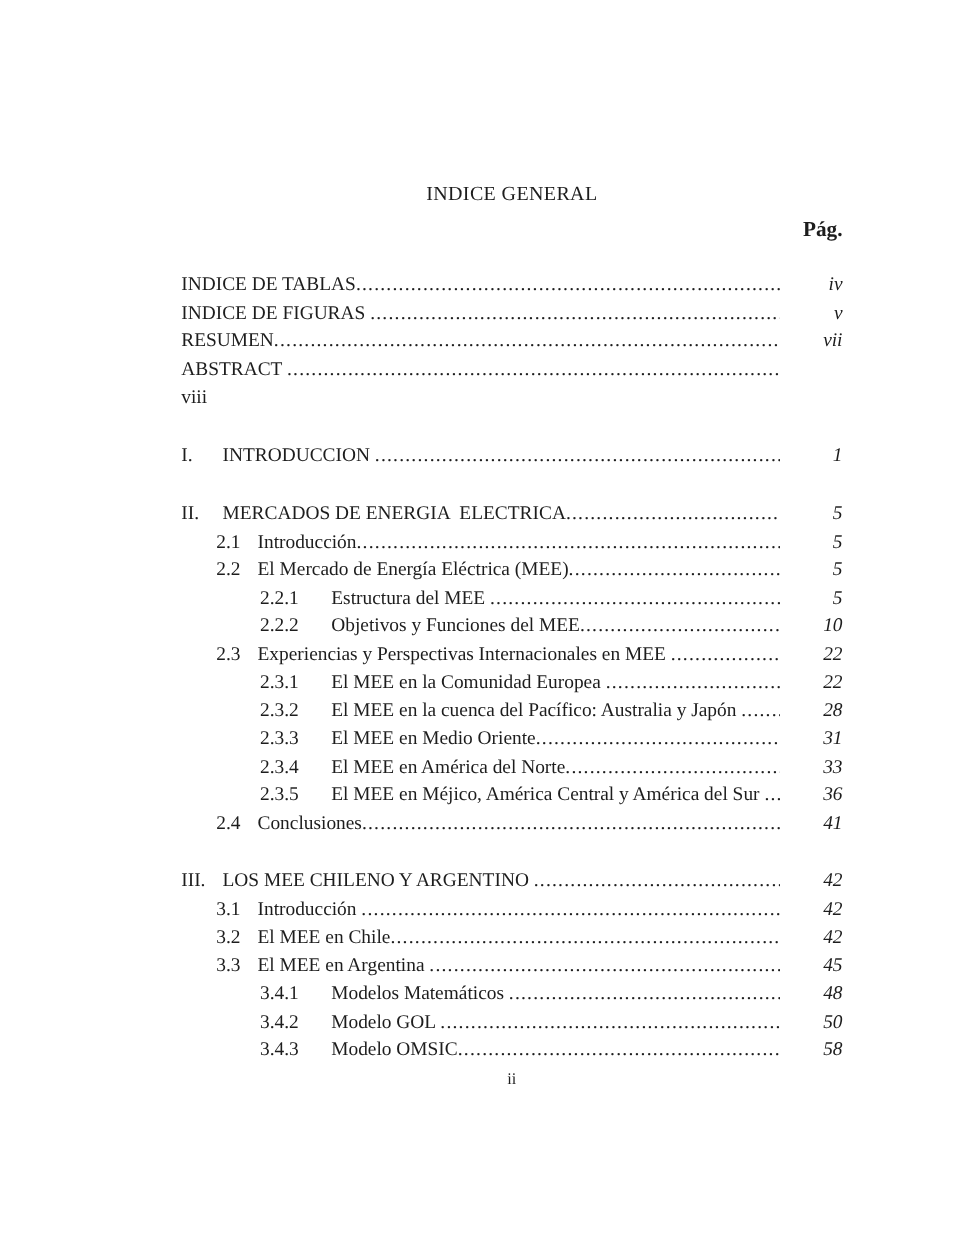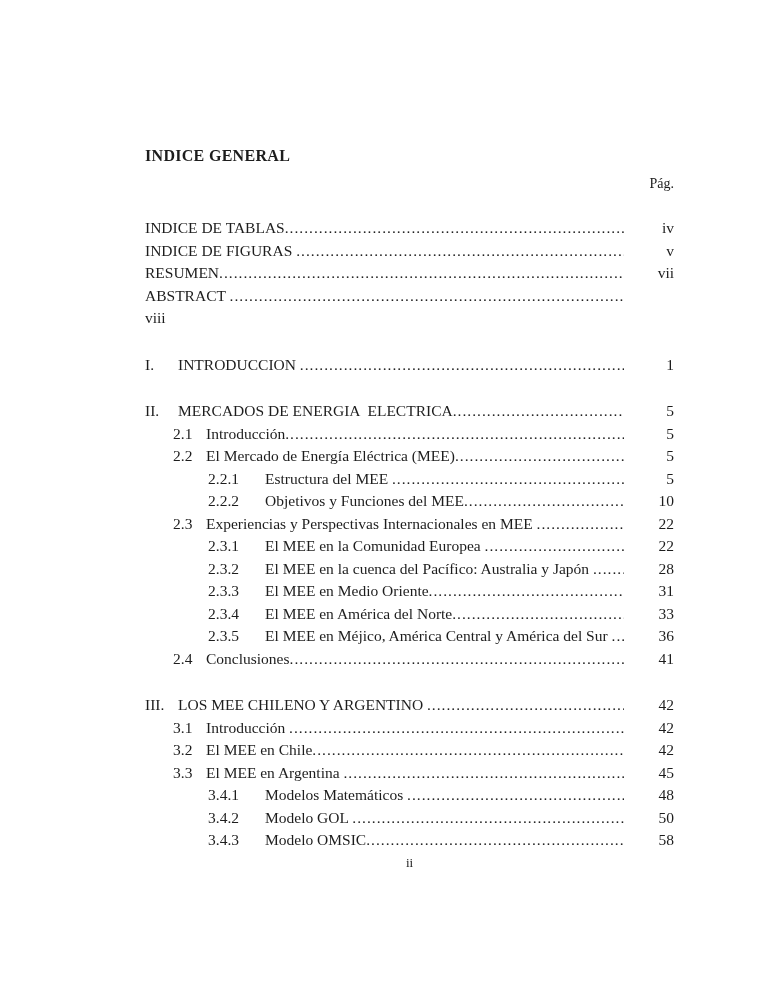--- a/index.html
+++ b/index.html
@@ -11,30 +11,32 @@
     -webkit-font-smoothing: antialiased;
   }
   .sheet {
     box-sizing: border-box;
     width: 768px; height: 994px;
     padding: 146px 94px 0 145px;
     position: relative;
     background: #ffffff;
   }
   .doc-title {
-    font-weight: bold;
+    text-align: center;
+    font-weight: normal;
     font-size: 16px;
     line-height: 20px;
     letter-spacing: 0.3px;
   }
   .pag-label {
     text-align: right;
-    font-size: 14px;
+    font-size: 17px;
     line-height: 20px;
     margin-top: 8px;
+    font-weight: bold;
   }
   .toc { margin-top: 23px; }
   .row {
     display: flex;
     align-items: flex-end;
     height: 22.5px;
     font-size: 15.5px;
     line-height: 22.5px;
   }
   .row.gap { margin-top: 24px; }
@@ -55,20 +57,21 @@
   .leader::after {
     content: "........................................................................................................................................................................";
     letter-spacing: 1px;
   }
   .row.no-dots .leader::after { content: ""; }
   .pagenum {
     flex: none;
     width: 44px;
     text-align: right;
     white-space: pre;
+    font-style: italic;
   }
   .footer-page {
     text-align: center;
     font-size: 13px;
     line-height: 20px;
     margin-top: 1px;
   }
 </style>
 </head>
 <body>

